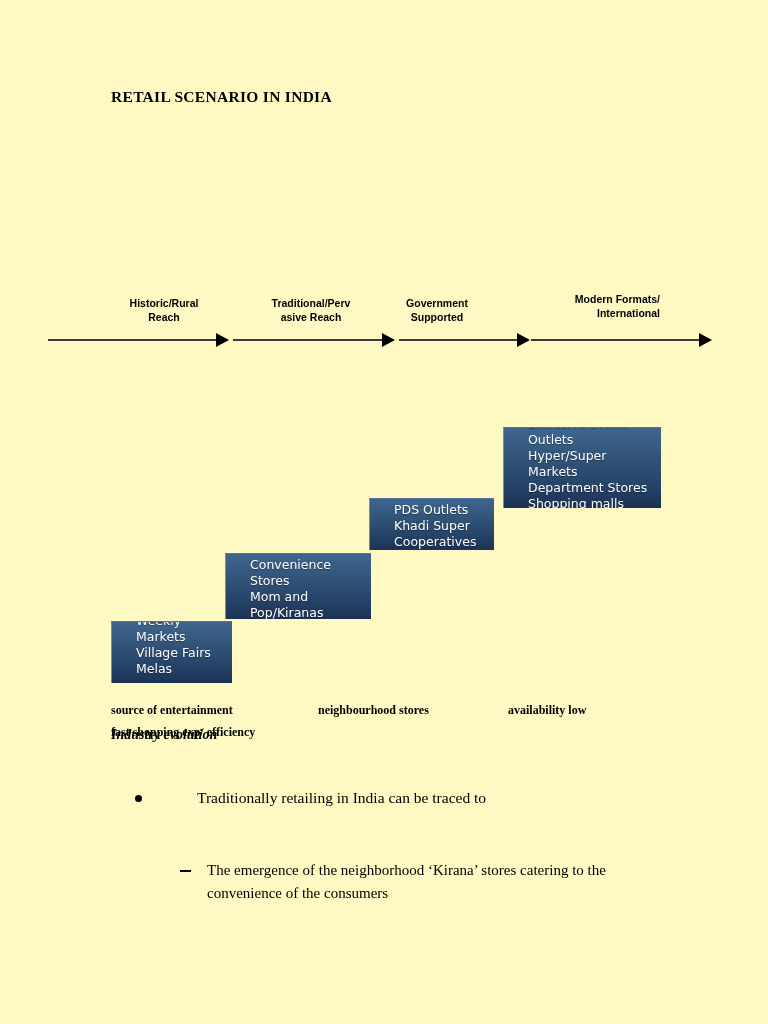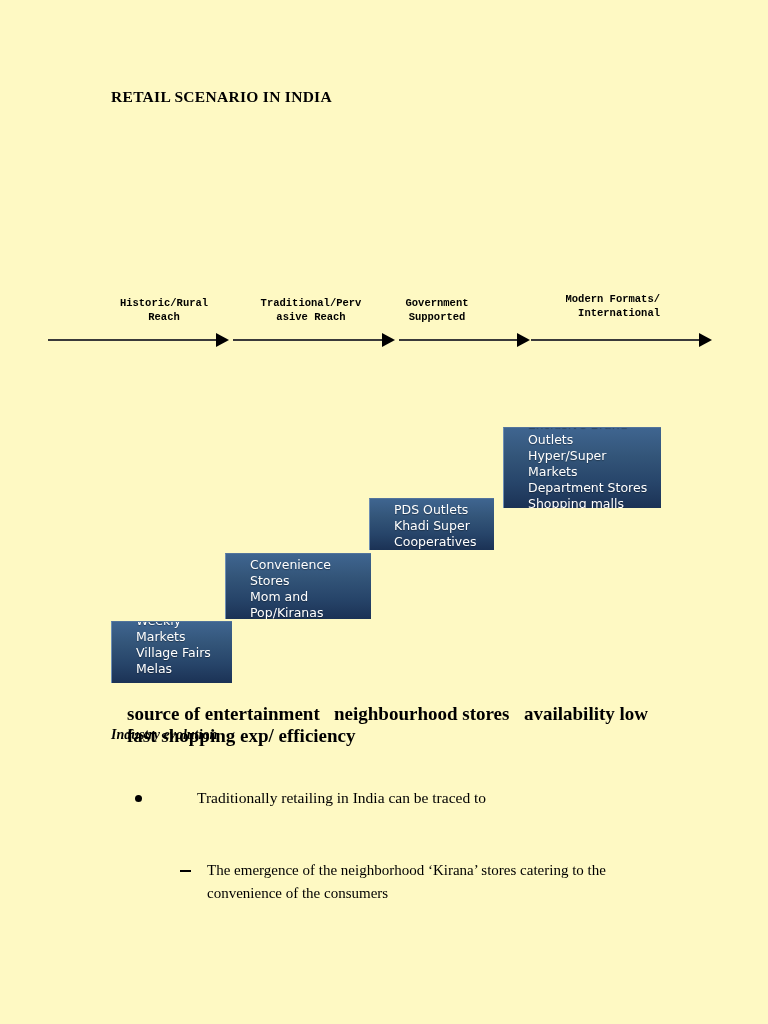--- a/index.html
+++ b/index.html
@@ -29,21 +29,21 @@
     font-weight: bold;
     font-size: 15.5px;
     letter-spacing: 0.3px;
     color: #000000;
     white-space: nowrap;
   }
 
   
   .stage-label {
     position: absolute;
-    font-family: Liberation Mono, monospace;
+    font-family: Liberation Sans, sans-serif;
     font-weight: bold;
     font-size: 10.5px;
     line-height: 14px;
     color: #000000;
     text-align: center;
     white-space: pre-line;
   }
   .stage-label.s0 { left: 108px; top: 296px; width: 112px; }
   .stage-label.s1 { left: 251px; top: 296px; width: 120px; }
   .stage-label.s2 { left: 385px; top: 296px; width: 104px; }
@@ -121,24 +121,23 @@
   .bx-trad .bb-text { top: 3px; }
   
   .bx-hist   { left: 111px; top: 621px; width: 121px; height: 62px; }
   .bx-hist .bb-text { top: -9px; }
 
   
   .caption {
     position: absolute;
     font-family: "Liberation Serif", serif;
     font-weight: bold;
-    font-size: 19px;
-    color: #000000;
-    white-space: nowrap;
-    margin-left: 16px;
+    font-size: 12px;
+    color: #000000;
+    white-space: nowrap;
   }
   .cap-a { left: 111px; top: 703px; }
   .cap-b { left: 318px; top: 703px; }
   .cap-c { left: 508px; top: 703px; }
   .cap-d { left: 111px; top: 725px; }
 
   .caption-italic {
     position: absolute;
     left: 111px;
     top: 727px;

